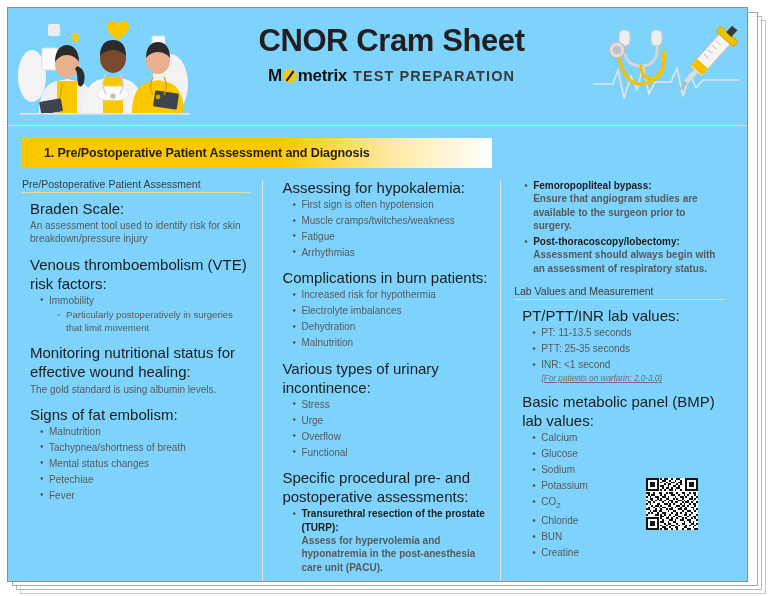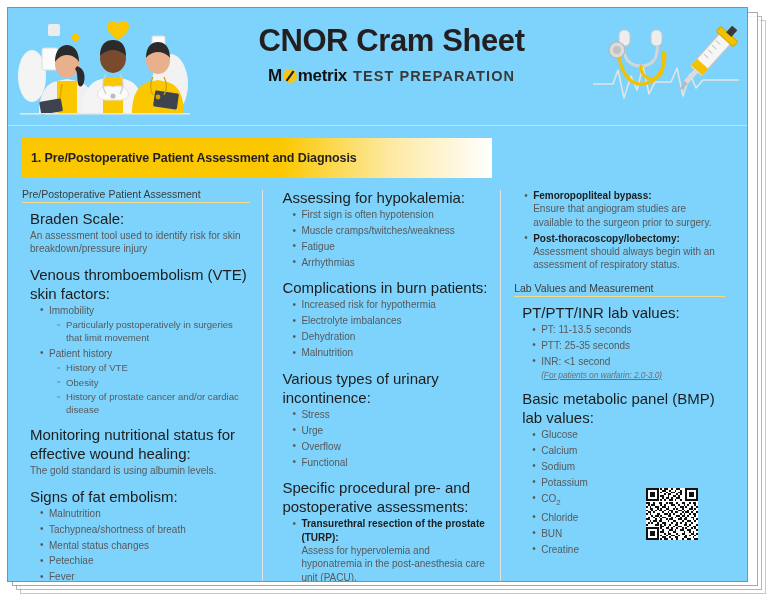--- a/index.html
+++ b/index.html
@@ -99,24 +99,24 @@
     font-weight: bold;
     color: #3a3a3a;
     letter-spacing: 1.1px;
     text-align: right;
   }
 
   
   .section-banner {
     margin: 12px 0 10px 14px;
     width: 470px;
-    height: 40px;
+    height: 30px;
     display: flex;
     align-items: center;
-    padding-left: 9px;
+    padding-left: 22px;
     background: linear-gradient(to right, #fbc800 0%, #fbc800 55%, #fde9a0 78%, #ffffff 100%);
   }
   .section-banner-text {
     font-size: 12.5px;
     font-weight: bold;
     color: #231f20;
     letter-spacing: -0.1px;
   }
 
   
@@ -194,21 +194,21 @@
     content: "\25E6";
     position: absolute;
     left: 0; top: -0.5px;
     color: #58595b;
   }
 
   li .li-strong { font-weight: bold; color: #1d1d1d; }
   li .li-sub {
     display: block;
     color: #58595b;
-    font-weight: normal;
+    font-weight: bold;
     margin-top: 0px;
   }
   .note-italic {
     font-size: 8.4px;
     font-style: italic;
     color: #6e6f71;
     padding-left: 19px;
     margin-top: -1px;
     margin-bottom: 3px;
     letter-spacing: -0.1px;
@@ -319,34 +319,26 @@
     <div class="col col-1">
 
       <div class="sec-head">Pre/Postoperative Patient Assessment</div>
 
       <div class="block">
         <div class="b-title">Braden Scale:</div>
         <div class="b-body">An assessment tool used to identify risk for skin breakdown/pressure injury</div>
       </div>
 
       <div class="block">
-        <div class="b-title">Venous thromboembolism (VTE) skin factors:</div>
+        <div class="b-title">Venous thromboembolism (VTE) risk factors:</div>
         <ul class="lvl1">
           <li>
             <span>Immobility</span>
             <ul class="lvl2">
               <li>Particularly postoperatively in surgeries that limit movement</li>
-            </ul>
-          </li>
-          <li>
-            <span>Patient history</span>
-            <ul class="lvl2">
-              <li>History of VTE</li>
-              <li>Obesity</li>
-              <li>History of prostate cancer and/or cardiac disease</li>
             </ul>
           </li>
         </ul>
       </div>
 
       <div class="block">
         <div class="b-title">Monitoring nutritional status for effective wound healing:</div>
         <div class="b-body">The gold standard is using albumin levels.</div>
       </div>
 
@@ -426,22 +418,22 @@
           <li>PT: 11-13.5 seconds</li>
           <li>PTT: 25-35 seconds</li>
           <li>INR: &lt;1 second</li>
         </ul>
         <div class="note-italic">(For patients on warfarin: 2.0-3.0)</div>
       </div>
 
       <div class="block">
         <div class="b-title">Basic metabolic panel (BMP) lab values:</div>
         <ul class="lvl1">
+          <li>Calcium</li>
           <li>Glucose</li>
-          <li>Calcium</li>
           <li>Sodium</li>
           <li>Potassium</li>
           <li><span>CO</span><span class="sub-2">2</span></li>
           <li>Chloride</li>
           <li>BUN</li>
           <li>Creatine</li>
         </ul>
       </div>
 
       <svg class="qr" viewBox="0 0 29 29" shape-rendering="crispEdges">

